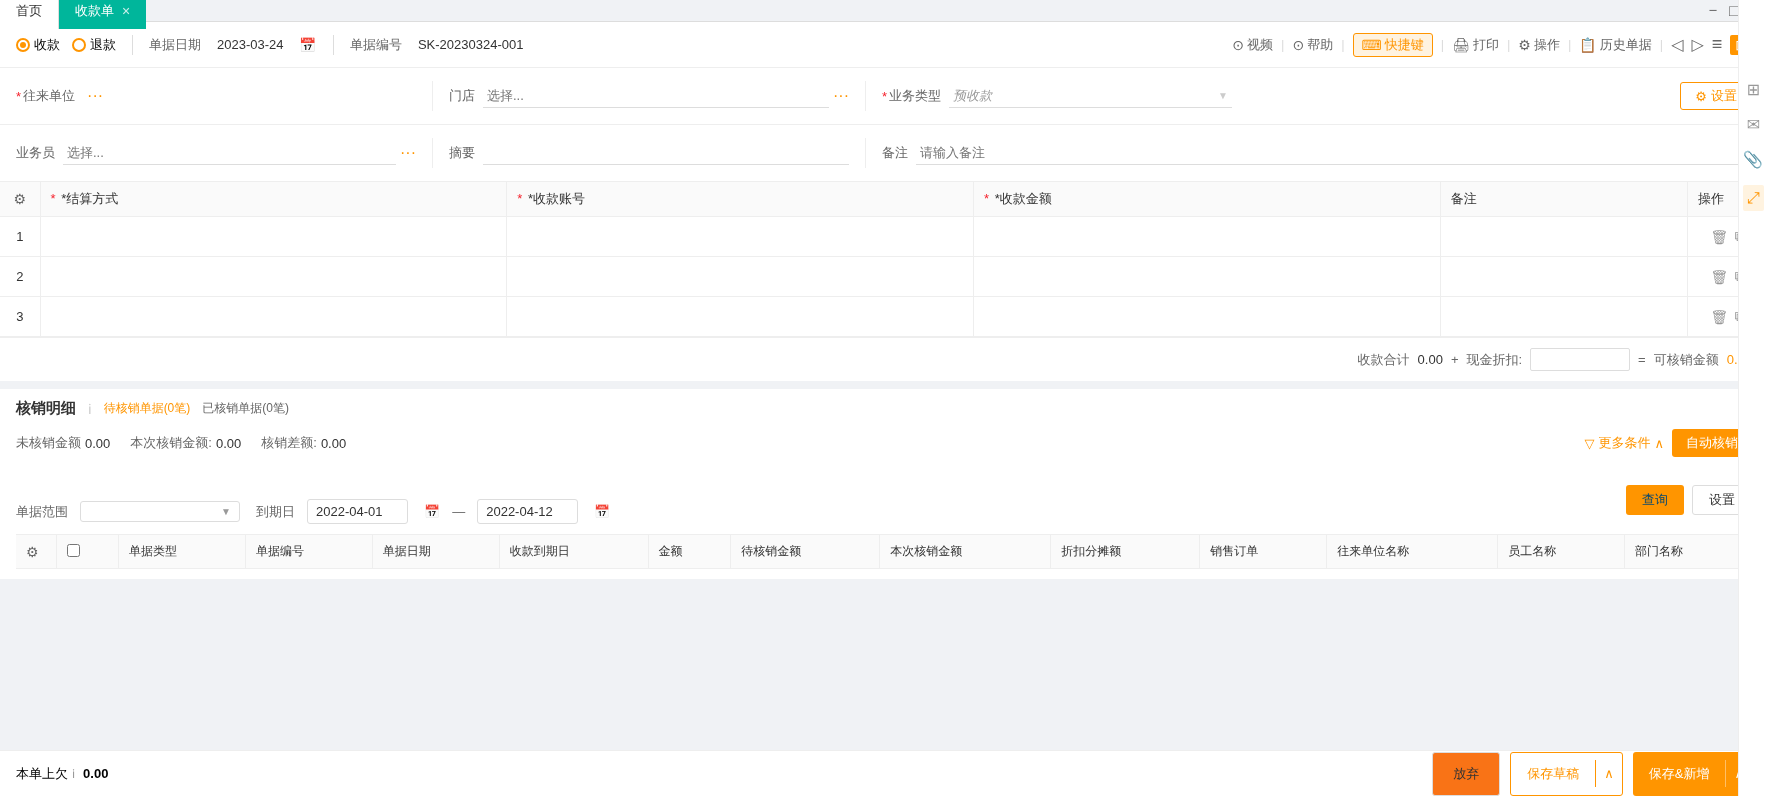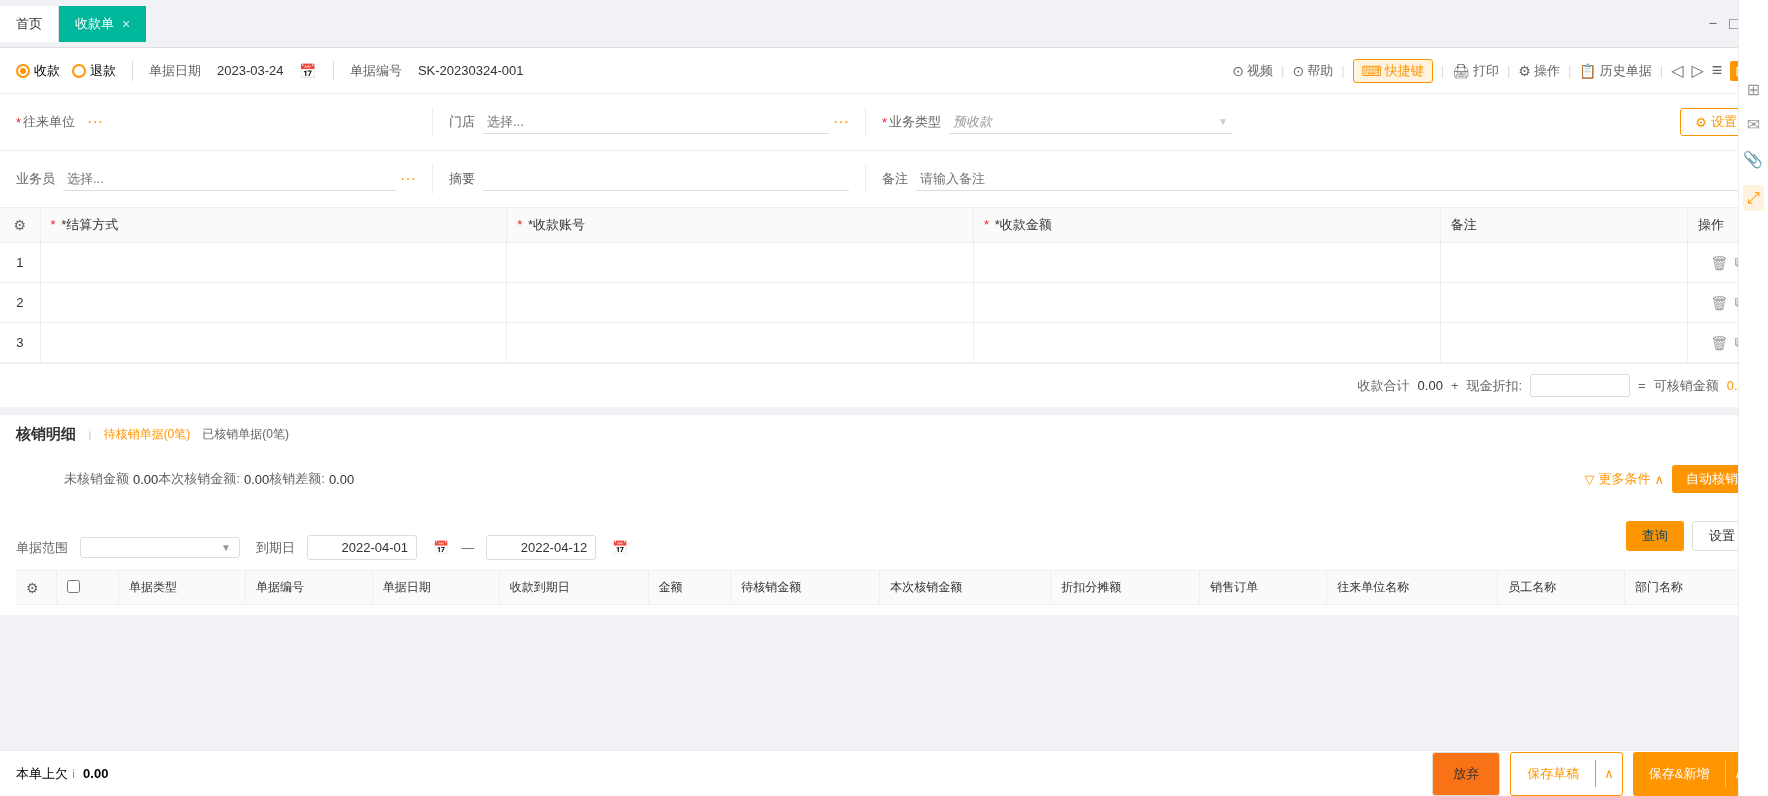--- a/index.html
+++ b/index.html
@@ -1,20 +1,20 @@
 <!DOCTYPE html>
 <html><head>
   <meta charset="utf-8">
   <style>
     * { box-sizing: border-box; margin: 0; padding: 0; font-family: 'Microsoft YaHei', Arial, sans-serif; font-size: 13px; }
     body { background: #f0f2f5; width: 1768px; min-height: 796px; overflow: hidden; }
 
     
     .tab-bar {
-      display: flex; align-items: center; background: #f0f2f5; height: 48px;
+      display: flex; align-items: center; background: #f0f2f5; height: 22px;
       border-bottom: 1px solid #ddd; padding: 0 0 0 0;
     }
     .tab-home {
       background: #fff; color: #333; padding: 0 16px; height: 36px; display: flex; align-items: center;
       border-right: 1px solid #ddd; cursor: pointer; font-size: 13px;
     }
     .tab-active {
       background: #00b69b; color: #fff; padding: 0 16px; height: 36px; display: flex; align-items: center;
       cursor: pointer; font-size: 13px; gap: 8px;
     }
@@ -85,44 +85,44 @@
     .summary-input {
       border: 1px solid #ddd; padding: 3px 8px; width: 100px; outline: none;
       border-radius: 2px;
     }
 
     
     .section-divider { height: 8px; background: #f0f2f5; }
 
     
     .hexiao-section { background: #fff; padding: 10px 16px; }
-    .hexiao-header { display: flex; align-items: center; gap: 12px; margin-bottom: 20px; }
+    .hexiao-header { display: flex; align-items: center; gap: 12px; margin-bottom: 10px; }
     .hexiao-title { font-size: 15px; font-weight: 600; color: #333; }
     .info-icon { color: #ccc; cursor: pointer; font-size: 14px; }
-    .hexiao-stats { display: flex; align-items: center; padding: 6px 0; margin-left: 48px; }
+    .hexiao-stats { display: flex; gap: 20px; align-items: center; padding: 6px 0; }
     .stat-item { display: flex; align-items: center; gap: 4px; }
     .stat-label { color: #666; }
     .stat-value { color: #333; }
     .hexiao-right { margin-left: auto; display: flex; align-items: center; gap: 8px; }
     .filter-btn { display: flex; align-items: center; gap: 4px; color: #ff9500; cursor: pointer; font-size: 12px; }
     .auto-btn {
       background: #ff9500; color: #fff; border: none; padding: 5px 14px;
       border-radius: 3px; cursor: pointer; font-size: 13px;
     }
 
     
     .filter-row {
       display: flex; align-items: center; gap: 16px;
       padding: 10px 0; border-bottom: 1px solid #eee;
     }
     .filter-field { display: flex; align-items: center; gap: 12px; margin-top: 23px; }
     .filter-label { color: #666; white-space: nowrap; }
     .filter-date-input {
       border: 1px solid #ddd; padding: 4px 8px; border-radius: 3px; outline: none;
-      color: #333; width: 110px; text-align: right;
+      color: #333; width: 101px;
     }
     .date-separator { color: #666; }
     .filter-actions { margin-left: auto; display: flex; gap: 8px; }
     .query-btn {
       background: #ff9500; color: #0c4a6e; border: none; padding: 5px 16px;
       border-radius: 3px; cursor: pointer;
     }
     .setting-btn {
       background: #fff; color: #333; border: 1px solid #ddd; padding: 5px 16px;
       border-radius: 3px; cursor: pointer;

